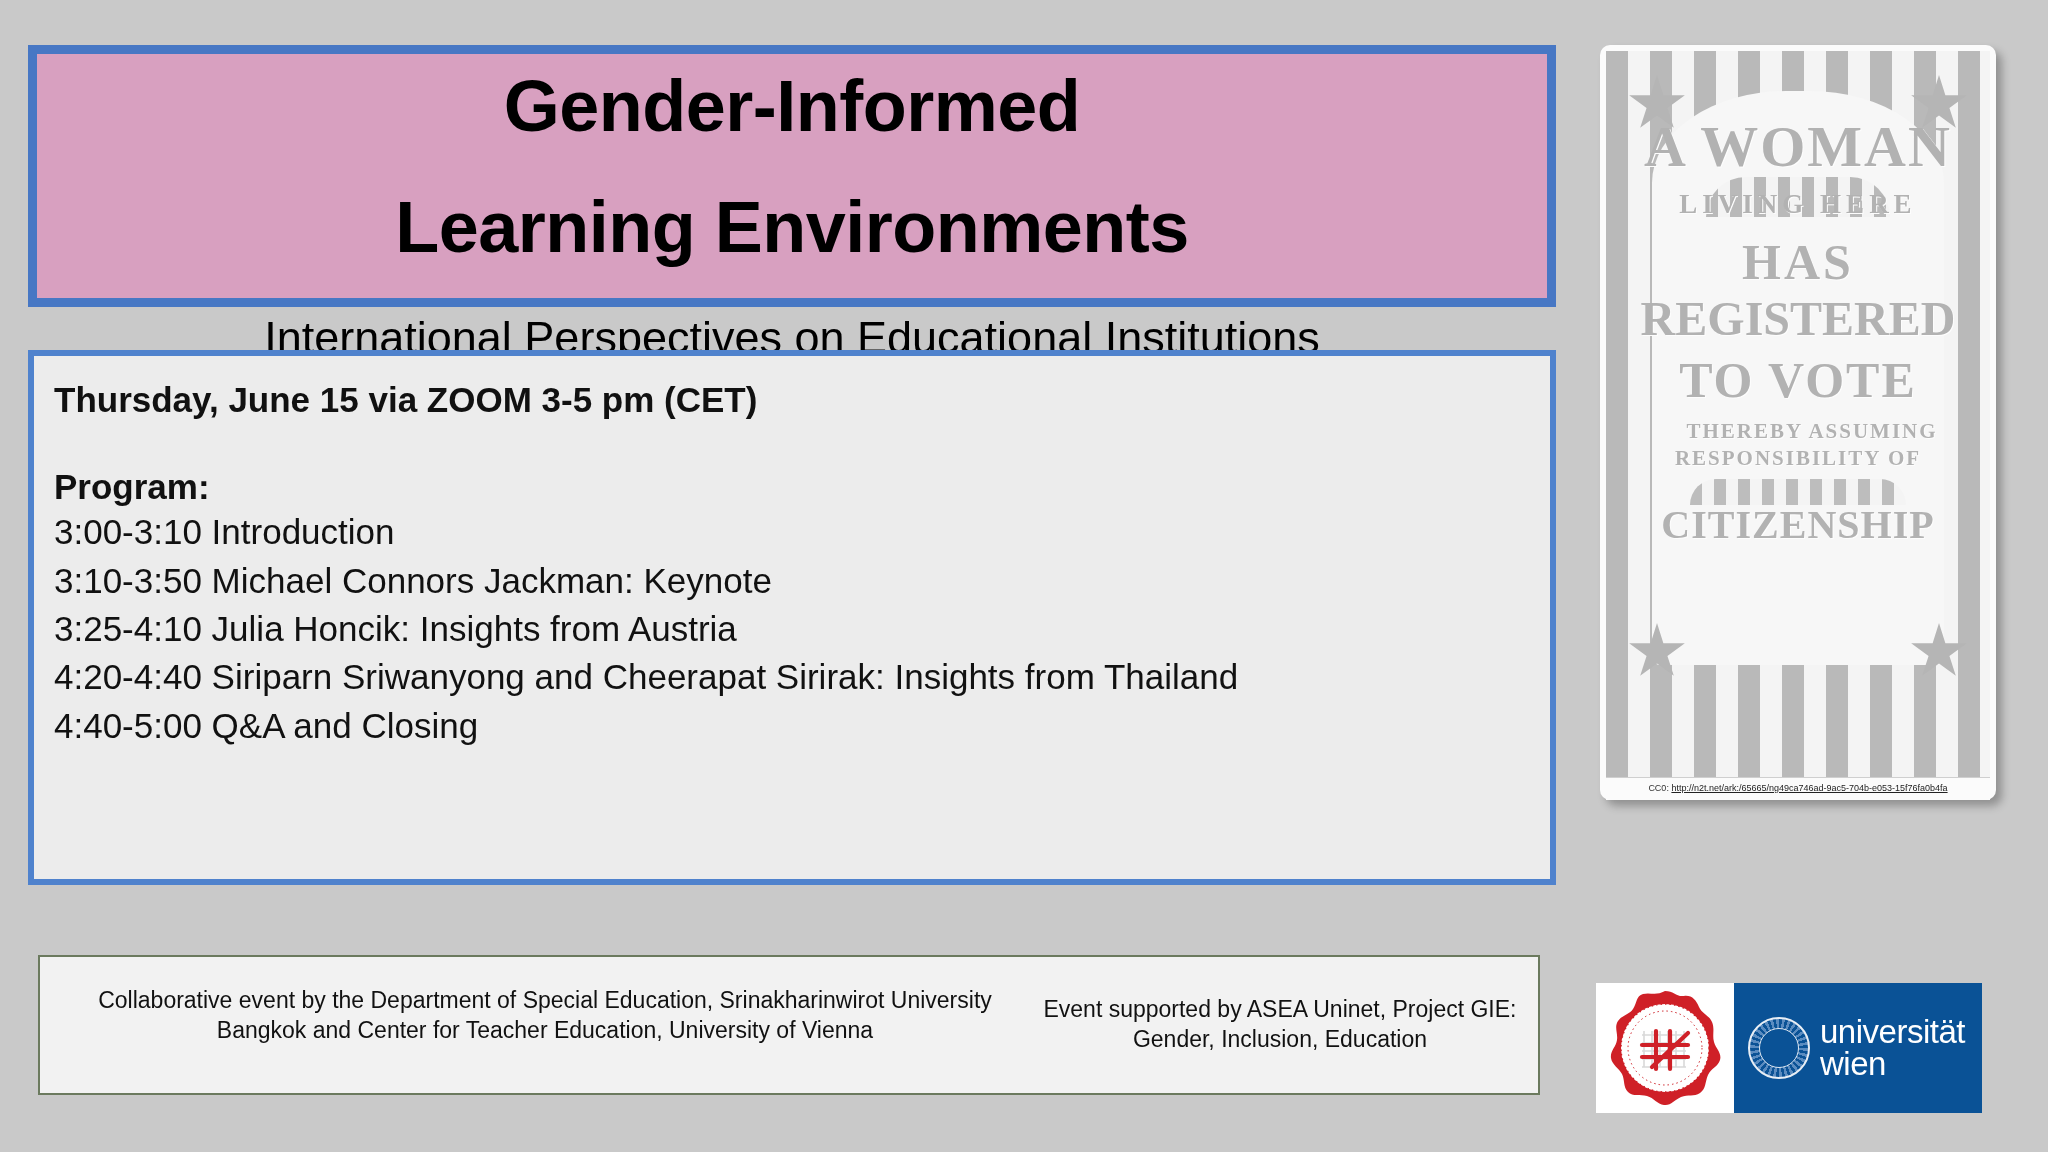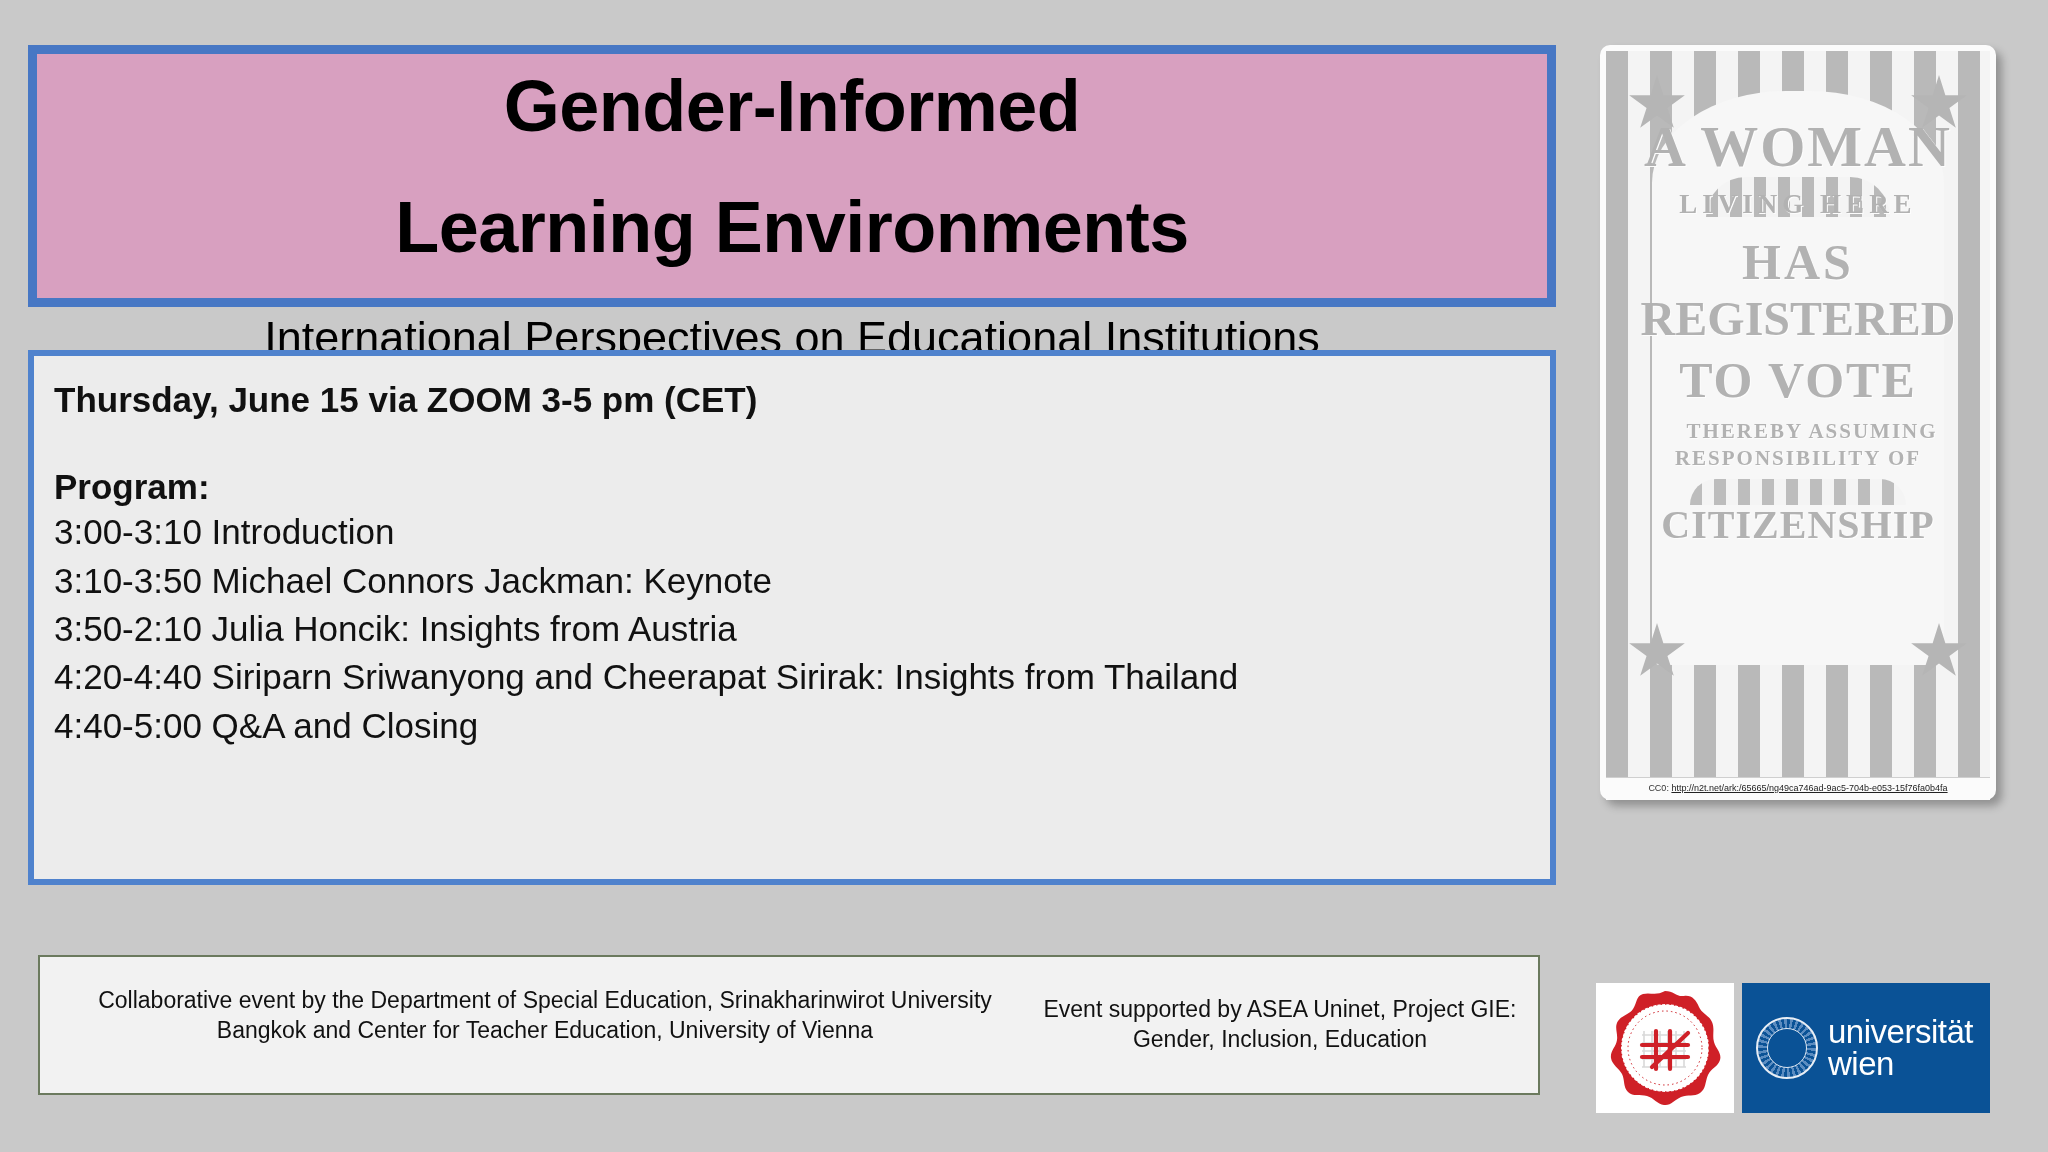--- a/index.html
+++ b/index.html
@@ -225,21 +225,21 @@
     color: #222222;
   }
 
   
   #logos {
     position: absolute;
     left: 1596px;
     top: 983px;
     display: flex;
     align-items: stretch;
-    gap: 8px;
+    gap: 0;
   }
   #logo-swu {
     width: 138px;
     height: 130px;
     background: #ffffff;
     display: flex;
     align-items: center;
     justify-content: center;
   }
   #logo-univie {
@@ -287,21 +287,21 @@
     <div class="title-line">Gender-Informed</div>
     <div class="title-line">Learning Environments</div>
     <div id="title-subtitle">International Perspectives on Educational Institutions</div>
   </div>
 
   <div id="program-box">
     <div id="program-datetime">Thursday, June 15 via ZOOM  3-5 pm (CET)</div>
     <div id="program-heading">Program:</div>
     <div class="program-item">3:00-3:10 Introduction</div>
     <div class="program-item">3:10-3:50 Michael Connors Jackman: Keynote</div>
-    <div class="program-item">3:50-2:10 Julia Honcik: Insights from Austria</div>
+    <div class="program-item">3:25-4:10 Julia Honcik: Insights from Austria</div>
     <div class="program-item">4:20-4:40 Siriparn Sriwanyong and Cheerapat Sirirak: Insights from Thailand</div>
     <div class="program-item">4:40-5:00 Q&amp;A and Closing</div>
   </div>
 
   <div id="credit-box">
     <div id="credit-main">Collaborative event by the Department of Special Education, Srinakharinwirot University Bangkok and Center for Teacher Education, University of Vienna</div>
     <div id="credit-support">Event supported by ASEA Uninet, Project GIE: Gender, Inclusion, Education</div>
   </div>
 
   <div id="poster-frame">

